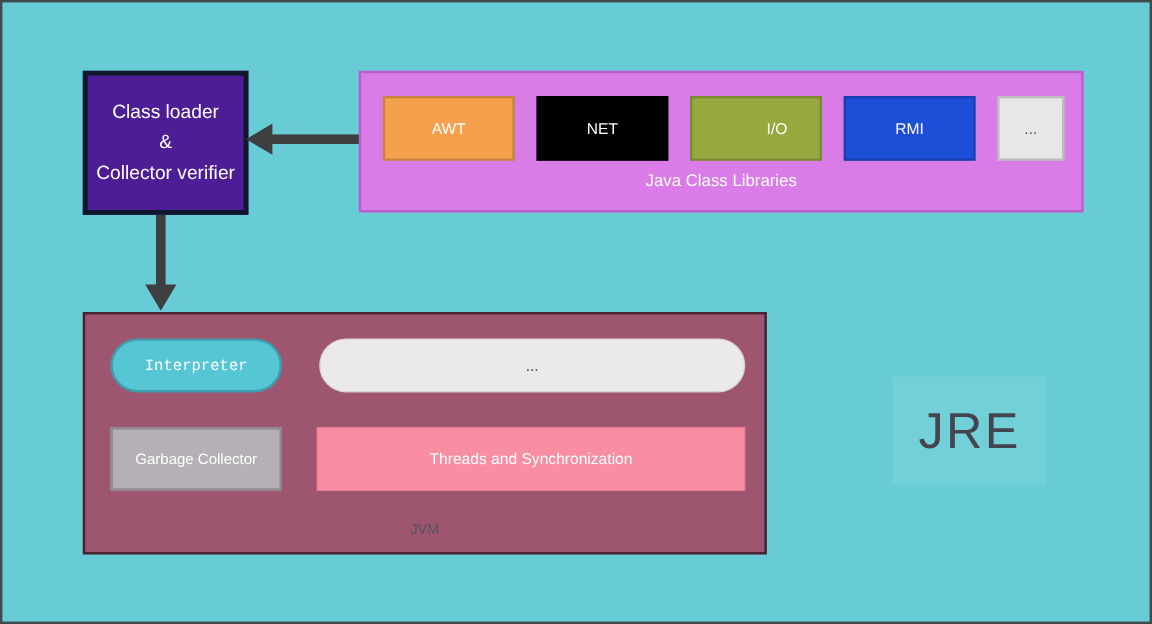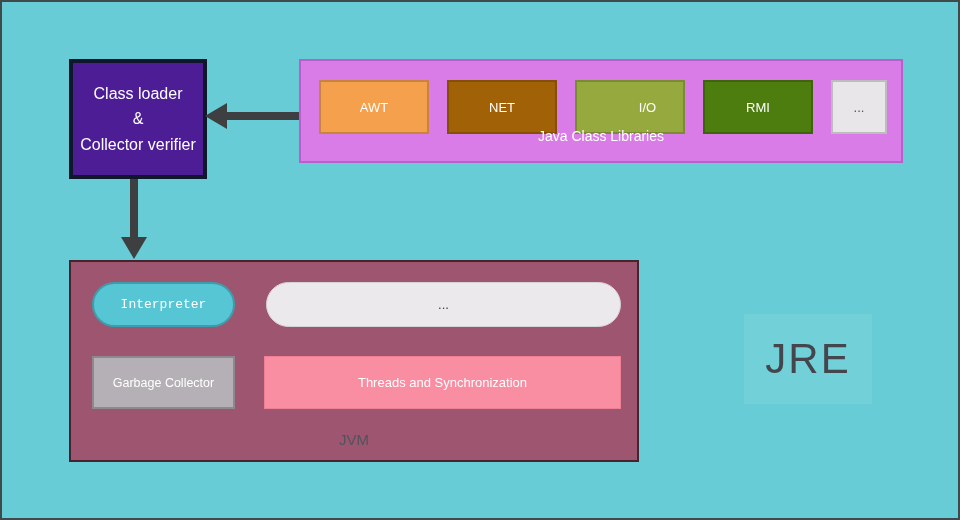--- a/index.html
+++ b/index.html
@@ -30,21 +30,21 @@
     align-items: center;
     justify-content: center;
     line-height: 1.6;
     text-align: center;
   }
 
   
   .libraries {
     position: absolute;
     left: 297px; top: 57px;
-    width: 604px; height: 104px;
+    width: 604px; height: 118px;
     background: #d97ce8;
     border: 2px solid #b85fcb;
   }
   .libraries-row {
     position: absolute;
     left: 18px; top: 19px;
     display: flex;
     gap: 18px;
   }
   .lib-box {
@@ -145,21 +145,21 @@
     justify-content: center;
     color: #ffffff;
     font-size: 13px;
   }
   .jvm-label {
     position: absolute;
     left: 0; bottom: 12px;
     width: 100%;
     text-align: center;
     color: #53535b;
-    font-size: 15px;
+    font-size: 12px;
   }
 
   
   .jre-panel {
     position: absolute;
     left: 742px; top: 312px;
     width: 128px; height: 90px;
     background: rgba(255,255,255,0.08);
     display: flex;
     align-items: center;
@@ -181,27 +181,27 @@
     <span>Class loader</span>
     <span>&amp;</span>
     <span>Collector verifier</span>
   </div>
 
   <div class="libraries">
     <div class="libraries-row">
       <div class="lib-box" style="background: rgb(245, 160, 76);">
         <span>AWT</span>
       </div>
-      <div class="lib-box" style="background: #a16207;">
+      <div class="lib-box" style="background: #000000;">
         <span>NET</span>
       </div>
       <div class="lib-box" style="background: rgb(150, 169, 63); padding-left: 35px;">
         <span>I/O</span>
       </div>
-      <div class="lib-box" style="background: #4d7c0f;">
+      <div class="lib-box" style="background: #1d4ed8;">
         <span>RMI</span>
       </div>
       <div class="lib-box small" style="background: rgb(232, 230, 233);">
         <span>...</span>
       </div>
     </div>
     <div class="libraries-label">Java Class Libraries</div>
   </div>
 
   <div class="arrow-line arrow-h-line"></div>

